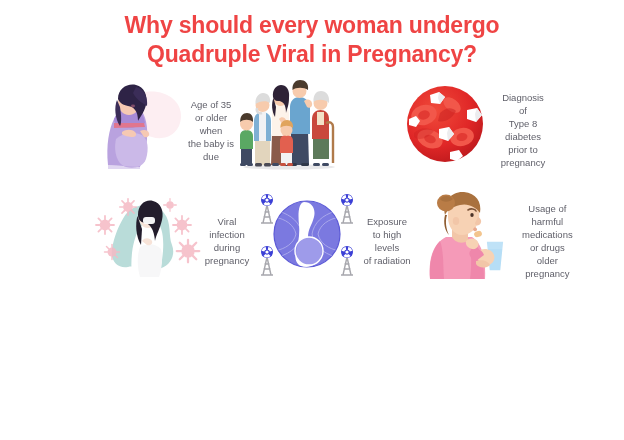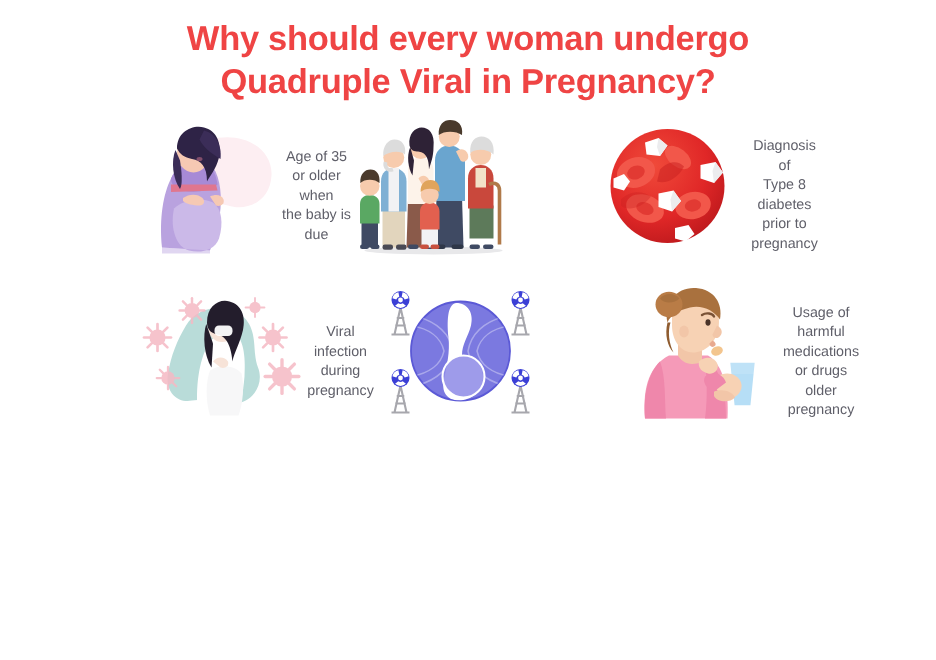--- a/index.html
+++ b/index.html
@@ -367,20 +367,22 @@
             <path d="M22 28 C34 30 42 36 44 45 C42 54 34 60 22 62" fill="none" stroke="#ffffff" stroke-width="1"></path>
             <path d="M26 22 C40 26 48 34 50 45 C48 56 40 64 26 68" fill="none" stroke="#ffffff" stroke-width="1"></path>
             <path d="M88 28 C76 30 68 36 66 45 C68 54 76 60 88 62" fill="none" stroke="#ffffff" stroke-width="1"></path>
             <path d="M84 22 C70 26 62 34 60 45 C62 56 70 64 84 68" fill="none" stroke="#ffffff" stroke-width="1"></path>
           </g>
           <path d="M52 13 C60 13 64 20 62 28 C60 36 56 40 56 48 C64 48 70 54 70 62 C70 72 62 78 54 78 C46 78 42 72 44 64 C46 54 48 46 47 36 C46 26 46 14 52 13 Z" fill="#ffffff" clip-path="url(#radclip)"></path>
           <circle cx="57" cy="62" r="14" fill="#8d8ae6" opacity="0.85"></circle>
           <circle cx="57" cy="62" r="14" fill="none" stroke="#ffffff" stroke-width="1.4"></circle>
         </svg>
       </div>
+      <div class="caption">Exposure to high levels
+of radiation</div>
     </div>
 
     <div class="card">
       <div class="art">
         <svg width="110" height="92" viewBox="0 0 110 92">
 
           <path d="M18 90 C16 68 22 54 34 48 L60 48 C70 54 74 70 73 90 Z" fill="#f59ab8"></path>
           <path d="M18 90 C17 74 20 60 28 52 C32 62 31 78 32 90 Z" fill="#ef87ab"></path>
           <path d="M58 50 C68 56 72 70 72 90 L58 90 C60 76 59 60 58 50 Z" fill="#ef87ab"></path>
 

